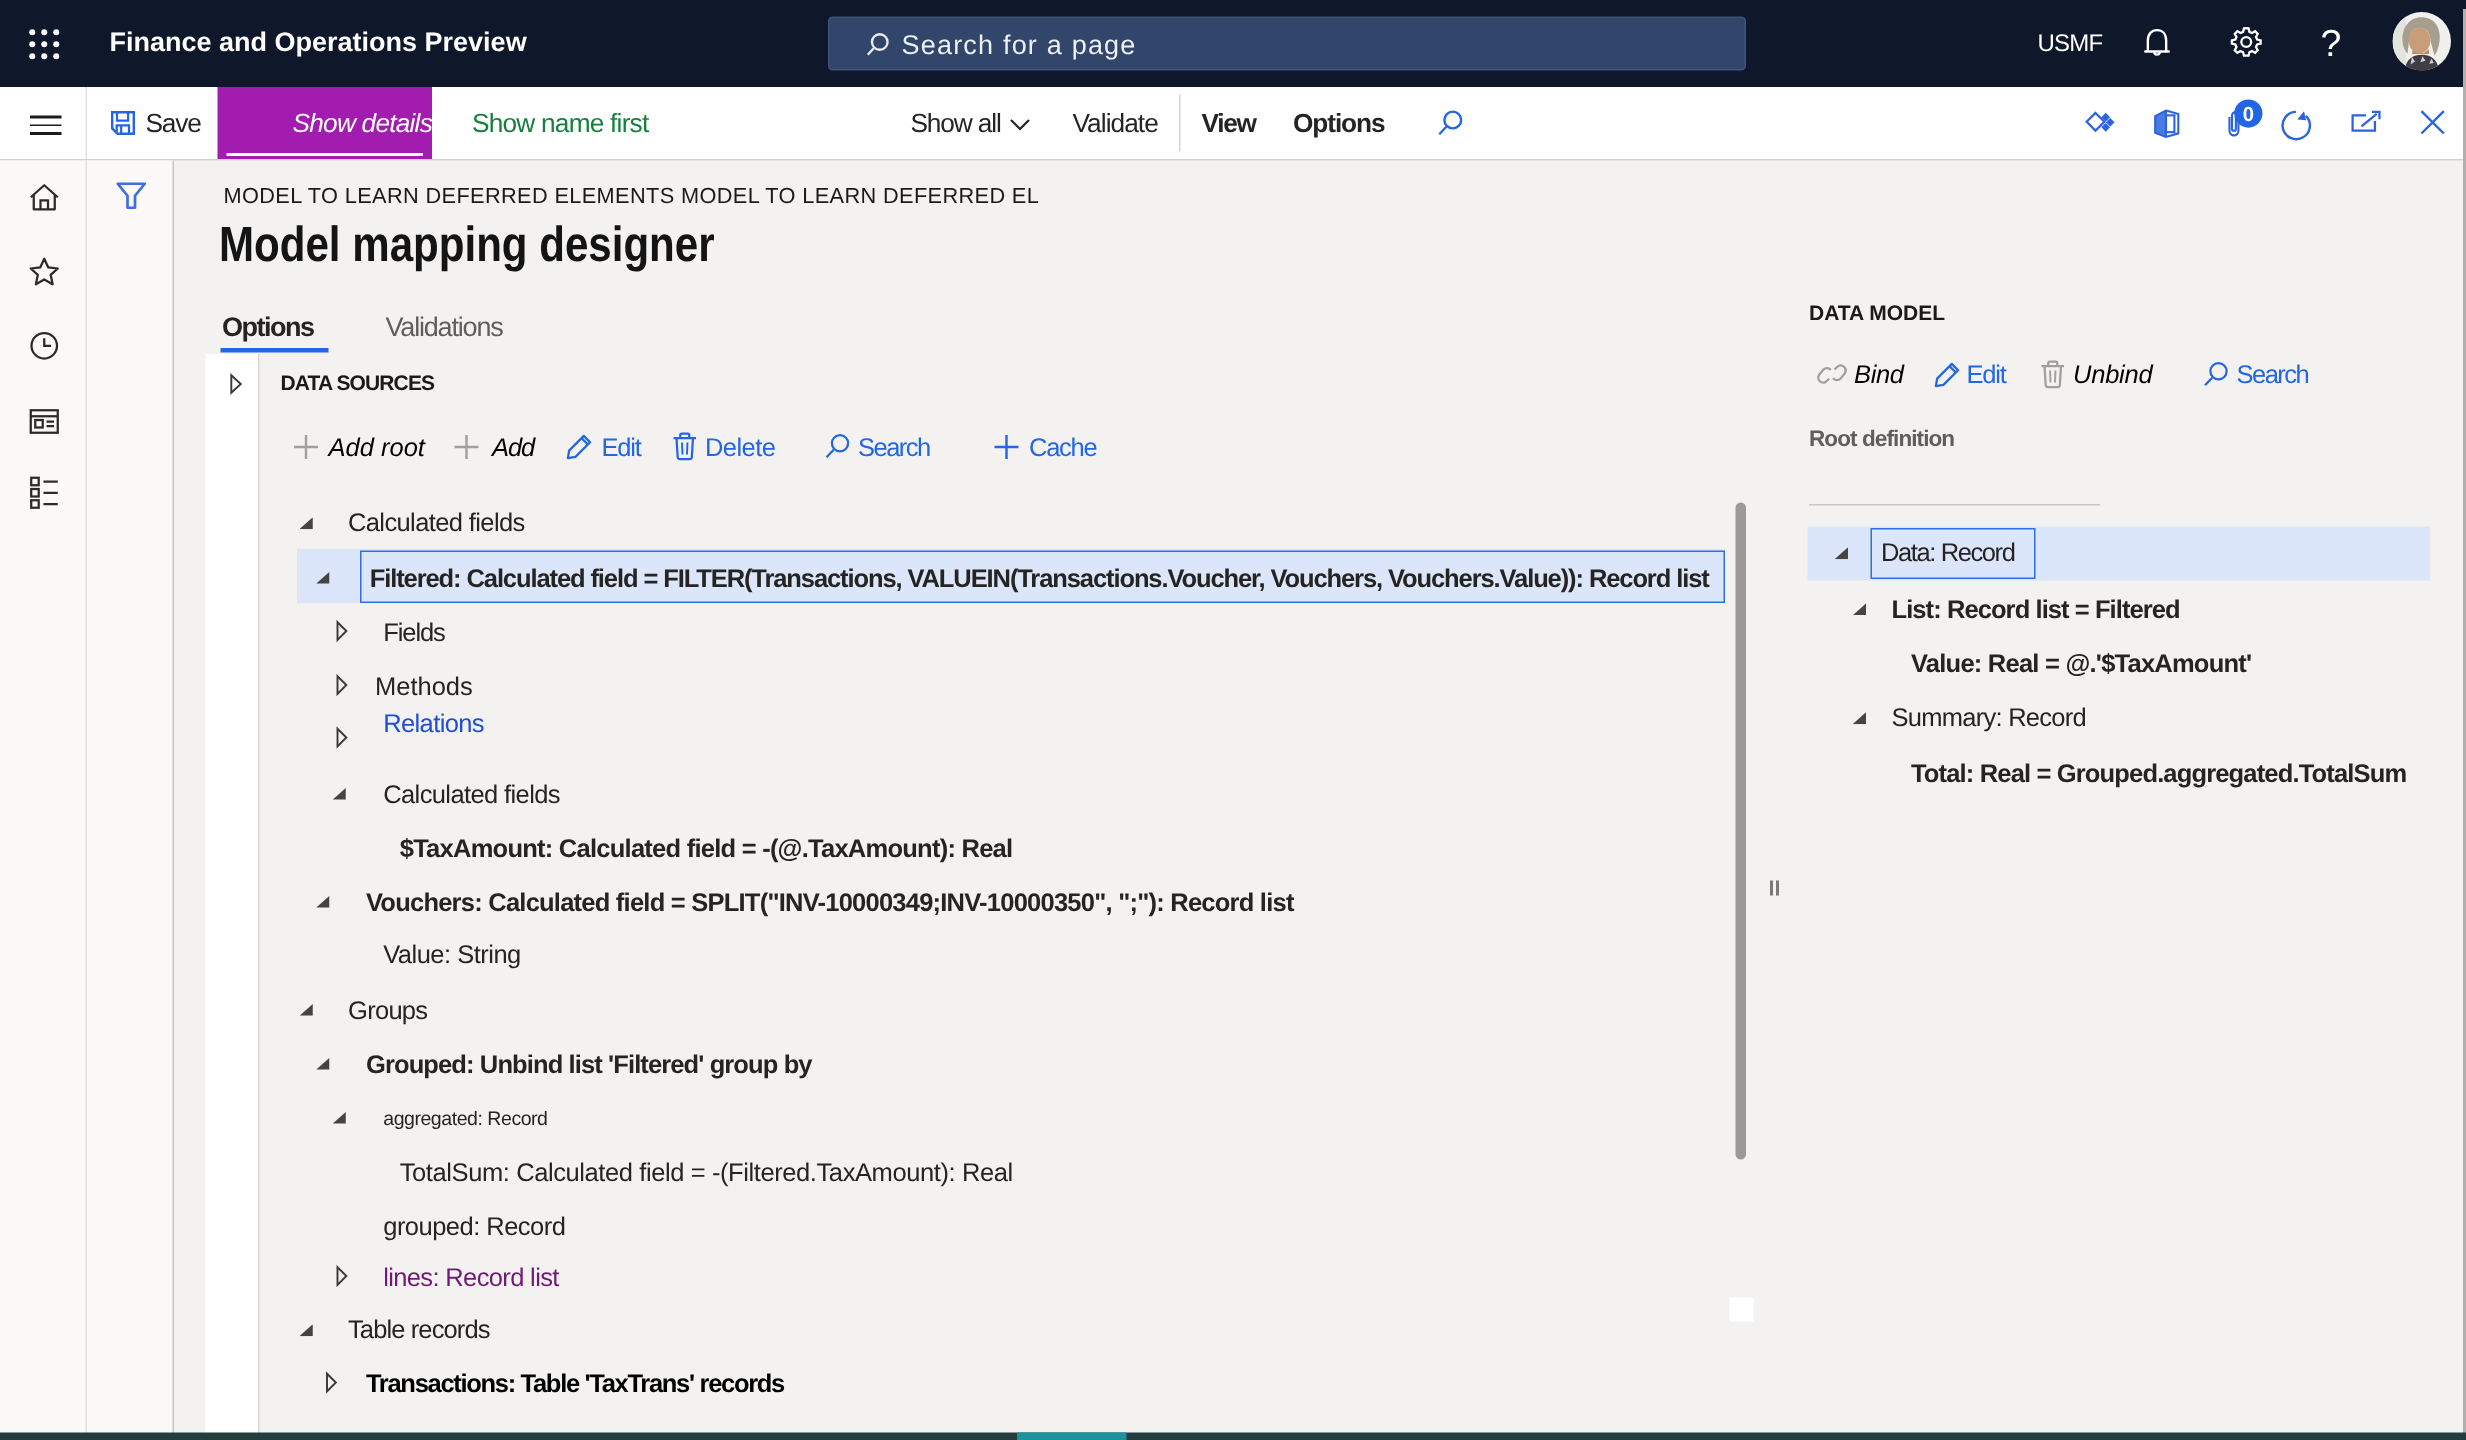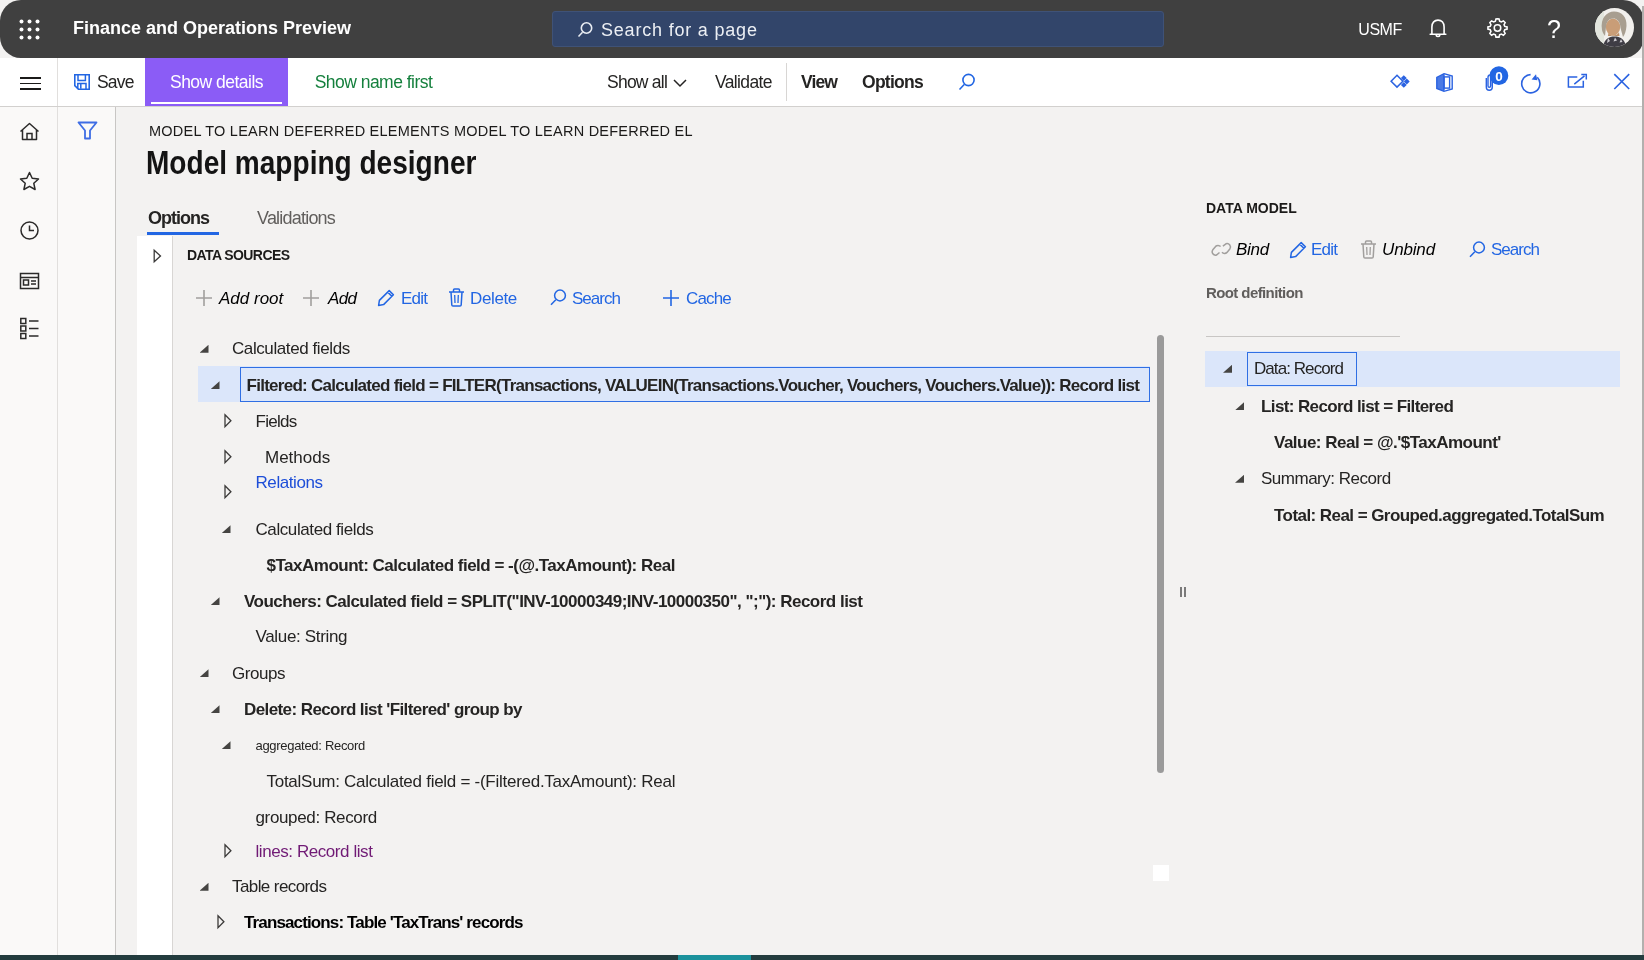--- a/index.html
+++ b/index.html
@@ -1,29 +1,29 @@
 <!DOCTYPE html>
 <html><head>
 <meta charset="utf-8">
 <style>
   * { margin:0; padding:0; box-sizing:border-box; }
   html,body { width:1644px; height:960px; overflow:hidden; }
   body { font-family:"Liberation Sans", sans-serif; background:#f3f2f1; position:relative; }
   .abs { position:absolute; }
   svg.abs { overflow:visible; }
-  #nav { position:absolute; left:0; top:0; width:1644px; height:58px; background:#404040;border-radius:21px; }
+  #nav { position:absolute; left:0; top:0; width:1644px; height:58px; background:#0f172a; }
   #nav .title { position:absolute; left:73px; top:18px; font-size:18px; font-weight:700; color:#ffffff; letter-spacing:0px; }
   #searchbox { position:absolute; left:552px; top:11px; width:612px; height:36px; background:#32456a; border:1px solid #3f5277; border-radius:3px; }
   #searchbox .ph { position:absolute; left:48px; top:8px; font-size:18px; letter-spacing:0.8px; color:#eceff4; }
   #usmf { position:absolute; left:1356px; top:21px; width:48px; text-align:center; font-size:16px; letter-spacing:-0.5px; color:#ffffff; }
   #bar { position:absolute; left:0; top:58px; width:1644px; height:49px; background:#ffffff; border-bottom:1px solid #d2d0ce; }
   #bar .lbl { position:absolute; top:0; height:48px; line-height:48px; font-size:17.5px; color:#252423; }
   #bar .blue { color:#15803d; }
   #bar .bold { font-weight:700; }
-  .bluebtn { position:absolute; top:0; height:48px; background:#8b5cf6; color:#ffffff; font-size:17.5px; text-align:center; line-height:48px; }
+  .bluebtn { position:absolute; top:0; height:48px; background:#a21caf; color:#ffffff; font-size:17.5px; text-align:right; line-height:48px;font-style:italic; }
   .bluebtn .focusline { position:absolute; left:6px; right:6px; bottom:2.5px; height:1.2px; background:#ffffff; }
   #vsep { position:absolute; left:786px; top:5px; width:1px; height:38px; background:#d8d6d4; }
   #rail { position:absolute; left:0; top:107px; width:58px; height:853px; background:#faf9f8; border-right:1px solid #e1dfdd; }
   #filtercol { position:absolute; left:58px; top:107px; width:58px; height:853px; background:#faf9f8; border-right:1px solid #c8c6c4; }
   #caption { position:absolute; left:149px; top:123px; font-size:14.5px; color:#1b1a19; letter-spacing:0.24px; }
   #title { position:absolute; left:146px; top:144px; font-size:33px; font-weight:700; color:#141414; transform:scaleX(0.85); transform-origin:0 0; white-space:nowrap; }
   #tabMapping { position:absolute; left:148px; top:208px; font-size:18px; font-weight:700; letter-spacing:-1.0px; color:#252423; }
   #tabMappingLine { position:absolute; left:147px; top:232px; width:72px; height:3px; background:#2266e3; }
   #tabValidations { position:absolute; left:257px; top:208px; font-size:18px; letter-spacing:-0.79px; color:#605e5c; }
   #gutter { position:absolute; left:137px; top:236px; width:36px; height:724px; background:#ffffff; border-right:1px solid #d8d6d4; }
@@ -208,35 +208,35 @@
   <div class="abs" style="left:240px;top:366.5px;width:910px;height:35px;border:1.5px solid #2f6fe4;"></div>
   <div class="exp" style="left:210.5px;top:381.3px;"></div>
   <div class="abs" style="left:246.5px;top:367.5px;line-height:36px;font-size:17px;font-weight:700;letter-spacing:-0.73px;color:#252423;white-space:nowrap;">Filtered: Calculated field = FILTER(Transactions, VALUEIN(Transactions.Voucher, Vouchers, Vouchers.Value)): Record list</div>
   <svg class="abs" style="left:224px;top:413.5px" width="9" height="14" viewBox="0 0 9 14">
       <path d="M1 0.8 L6.9 6.7 L1 12.6 Z" fill="none" stroke="#3b3a39" stroke-width="1.3"></path>
     </svg>
   <div class="abs" style="left:255.5px;top:403.5px;line-height:36px;font-size:17px;letter-spacing:-0.73px;color:#252423;white-space:nowrap;">Fields</div>
   <svg class="abs" style="left:224px;top:449.5px" width="9" height="14" viewBox="0 0 9 14">
       <path d="M1 0.8 L6.9 6.7 L1 12.6 Z" fill="none" stroke="#3b3a39" stroke-width="1.3"></path>
     </svg>
-  <div class="abs" style="left:265px;top:439.5px;line-height:36px;font-size:17px;letter-spacing:0.0px;color:#252423;white-space:nowrap;">Methods</div>
+  <div class="abs" style="left:250px;top:439.5px;line-height:36px;font-size:17px;letter-spacing:0.0px;color:#252423;white-space:nowrap;">Methods</div>
   <svg class="abs" style="left:224px;top:485px" width="9" height="14" viewBox="0 0 9 14">
       <path d="M1 0.8 L6.9 6.7 L1 12.6 Z" fill="none" stroke="#3b3a39" stroke-width="1.3"></path>
     </svg>
   <div class="abs" style="left:255.5px;top:465px;line-height:36px;font-size:17px;letter-spacing:-0.42px;color:#1d4ed8;white-space:nowrap;">Relations</div>
   <div class="exp" style="left:221.5px;top:525.3px;"></div>
   <div class="abs" style="left:255.5px;top:511.5px;line-height:36px;font-size:17px;letter-spacing:-0.41px;color:#252423;white-space:nowrap;">Calculated fields</div>
   <div class="abs" style="left:266.5px;top:547.5px;line-height:36px;font-size:17px;font-weight:700;letter-spacing:-0.5px;color:#252423;white-space:nowrap;">$TaxAmount: Calculated field = -(@.TaxAmount): Real</div>
   <div class="exp" style="left:210.5px;top:597.3px;"></div>
   <div class="abs" style="left:244px;top:583.5px;line-height:36px;font-size:17px;font-weight:700;letter-spacing:-0.51px;color:#252423;white-space:nowrap;">Vouchers: Calculated field = SPLIT("INV-10000349;INV-10000350", ";"): Record list</div>
   <div class="abs" style="left:255.5px;top:619px;line-height:36px;font-size:17px;letter-spacing:-0.34px;color:#252423;white-space:nowrap;">Value: String</div>
   <div class="exp" style="left:199.5px;top:669.3px;"></div>
   <div class="abs" style="left:232px;top:655.5px;line-height:36px;font-size:17px;letter-spacing:-0.47px;color:#252423;white-space:nowrap;">Groups</div>
   <div class="exp" style="left:210.5px;top:705.3px;"></div>
-  <div class="abs" style="left:244px;top:691.5px;line-height:36px;font-size:17px;font-weight:700;letter-spacing:-0.59px;color:#252423;white-space:nowrap;">Delete: Record list 'Filtered' group by</div>
+  <div class="abs" style="left:244px;top:691.5px;line-height:36px;font-size:17px;font-weight:700;letter-spacing:-0.59px;color:#252423;white-space:nowrap;">Grouped: Unbind list 'Filtered' group by</div>
   <div class="exp" style="left:221.5px;top:741.3px;"></div>
   <div class="abs" style="left:255.5px;top:727.5px;line-height:36px;font-size:13px;letter-spacing:-0.3px;color:#252423;white-space:nowrap;text-align:right;">aggregated: Record</div>
   <div class="abs" style="left:266.5px;top:763.5px;line-height:36px;font-size:17px;letter-spacing:-0.27px;color:#252423;white-space:nowrap;">TotalSum: Calculated field = -(Filtered.TaxAmount): Real</div>
   <div class="abs" style="left:255.5px;top:799.5px;line-height:36px;font-size:17px;letter-spacing:-0.35px;color:#252423;white-space:nowrap;">grouped: Record</div>
   <svg class="abs" style="left:224px;top:843.5px" width="9" height="14" viewBox="0 0 9 14">
       <path d="M1 0.8 L6.9 6.7 L1 12.6 Z" fill="none" stroke="#3b3a39" stroke-width="1.3"></path>
     </svg>
   <div class="abs" style="left:255.5px;top:833.5px;line-height:36px;font-size:17px;letter-spacing:-0.43px;color:#701a75;white-space:nowrap;">lines: Record list</div>
   <div class="exp" style="left:199.5px;top:882.8px;"></div>
   <div class="abs" style="left:232px;top:869px;line-height:36px;font-size:17px;letter-spacing:-0.59px;color:#252423;white-space:nowrap;">Table records</div>

